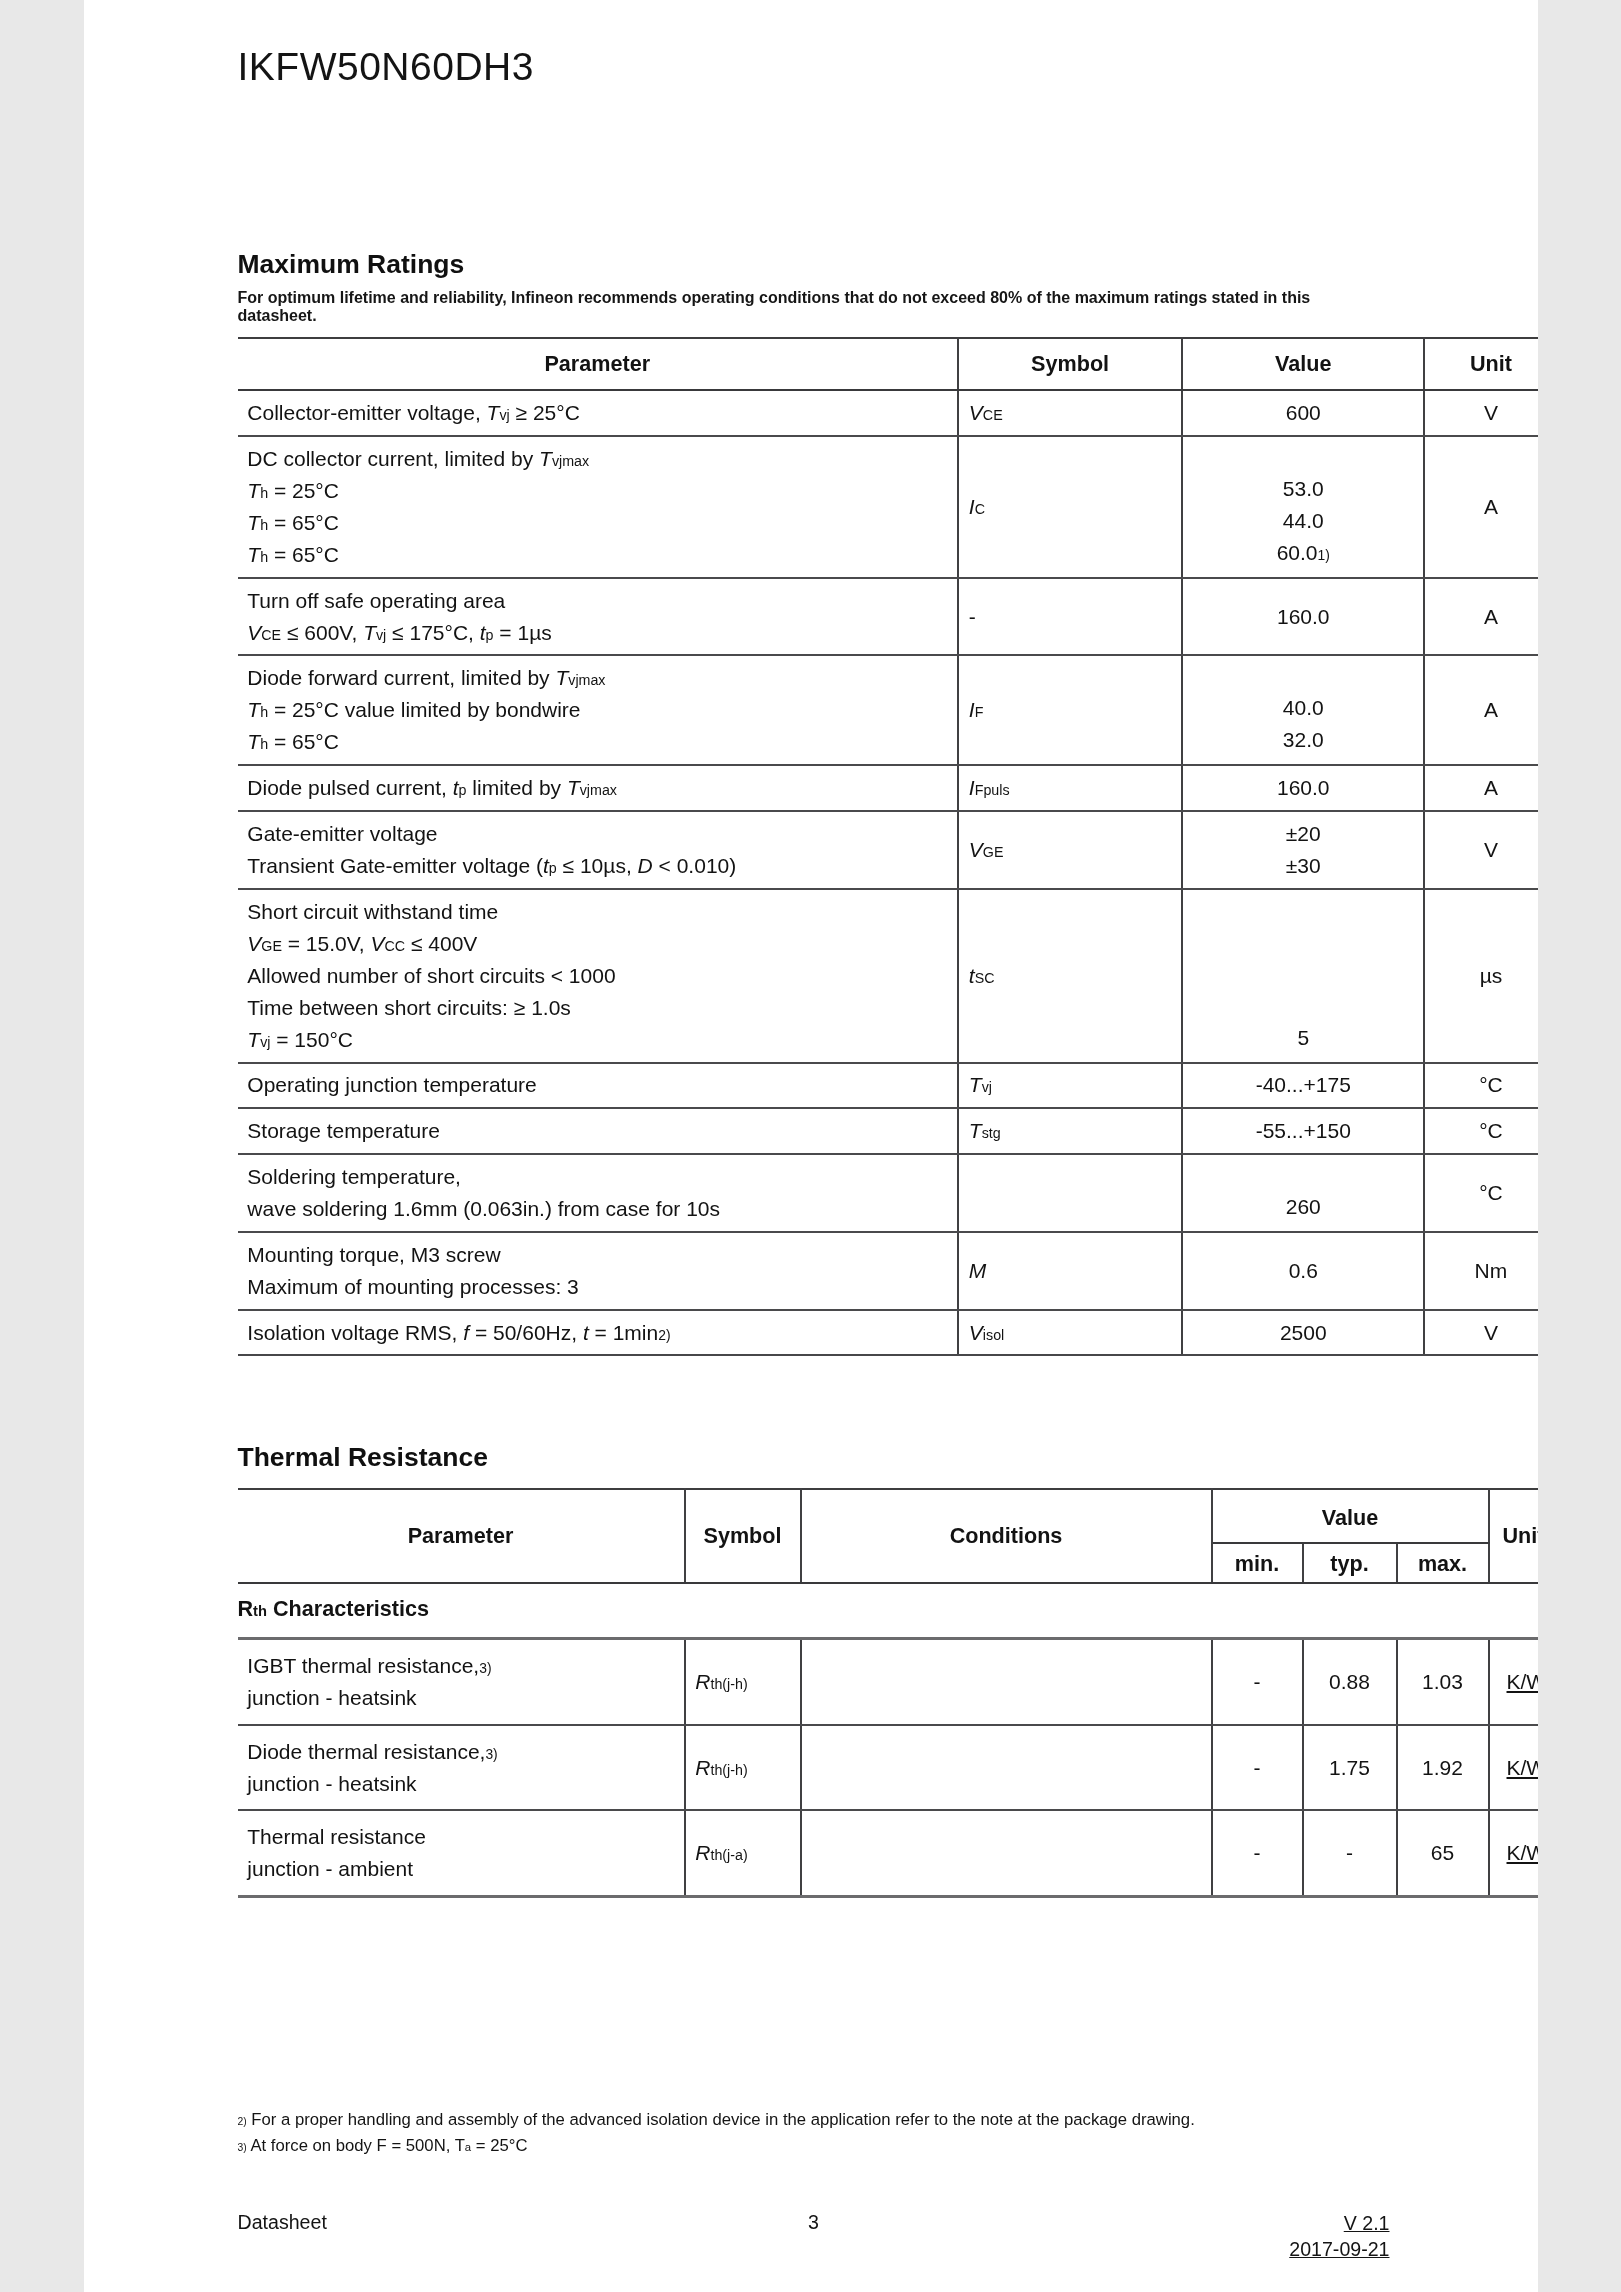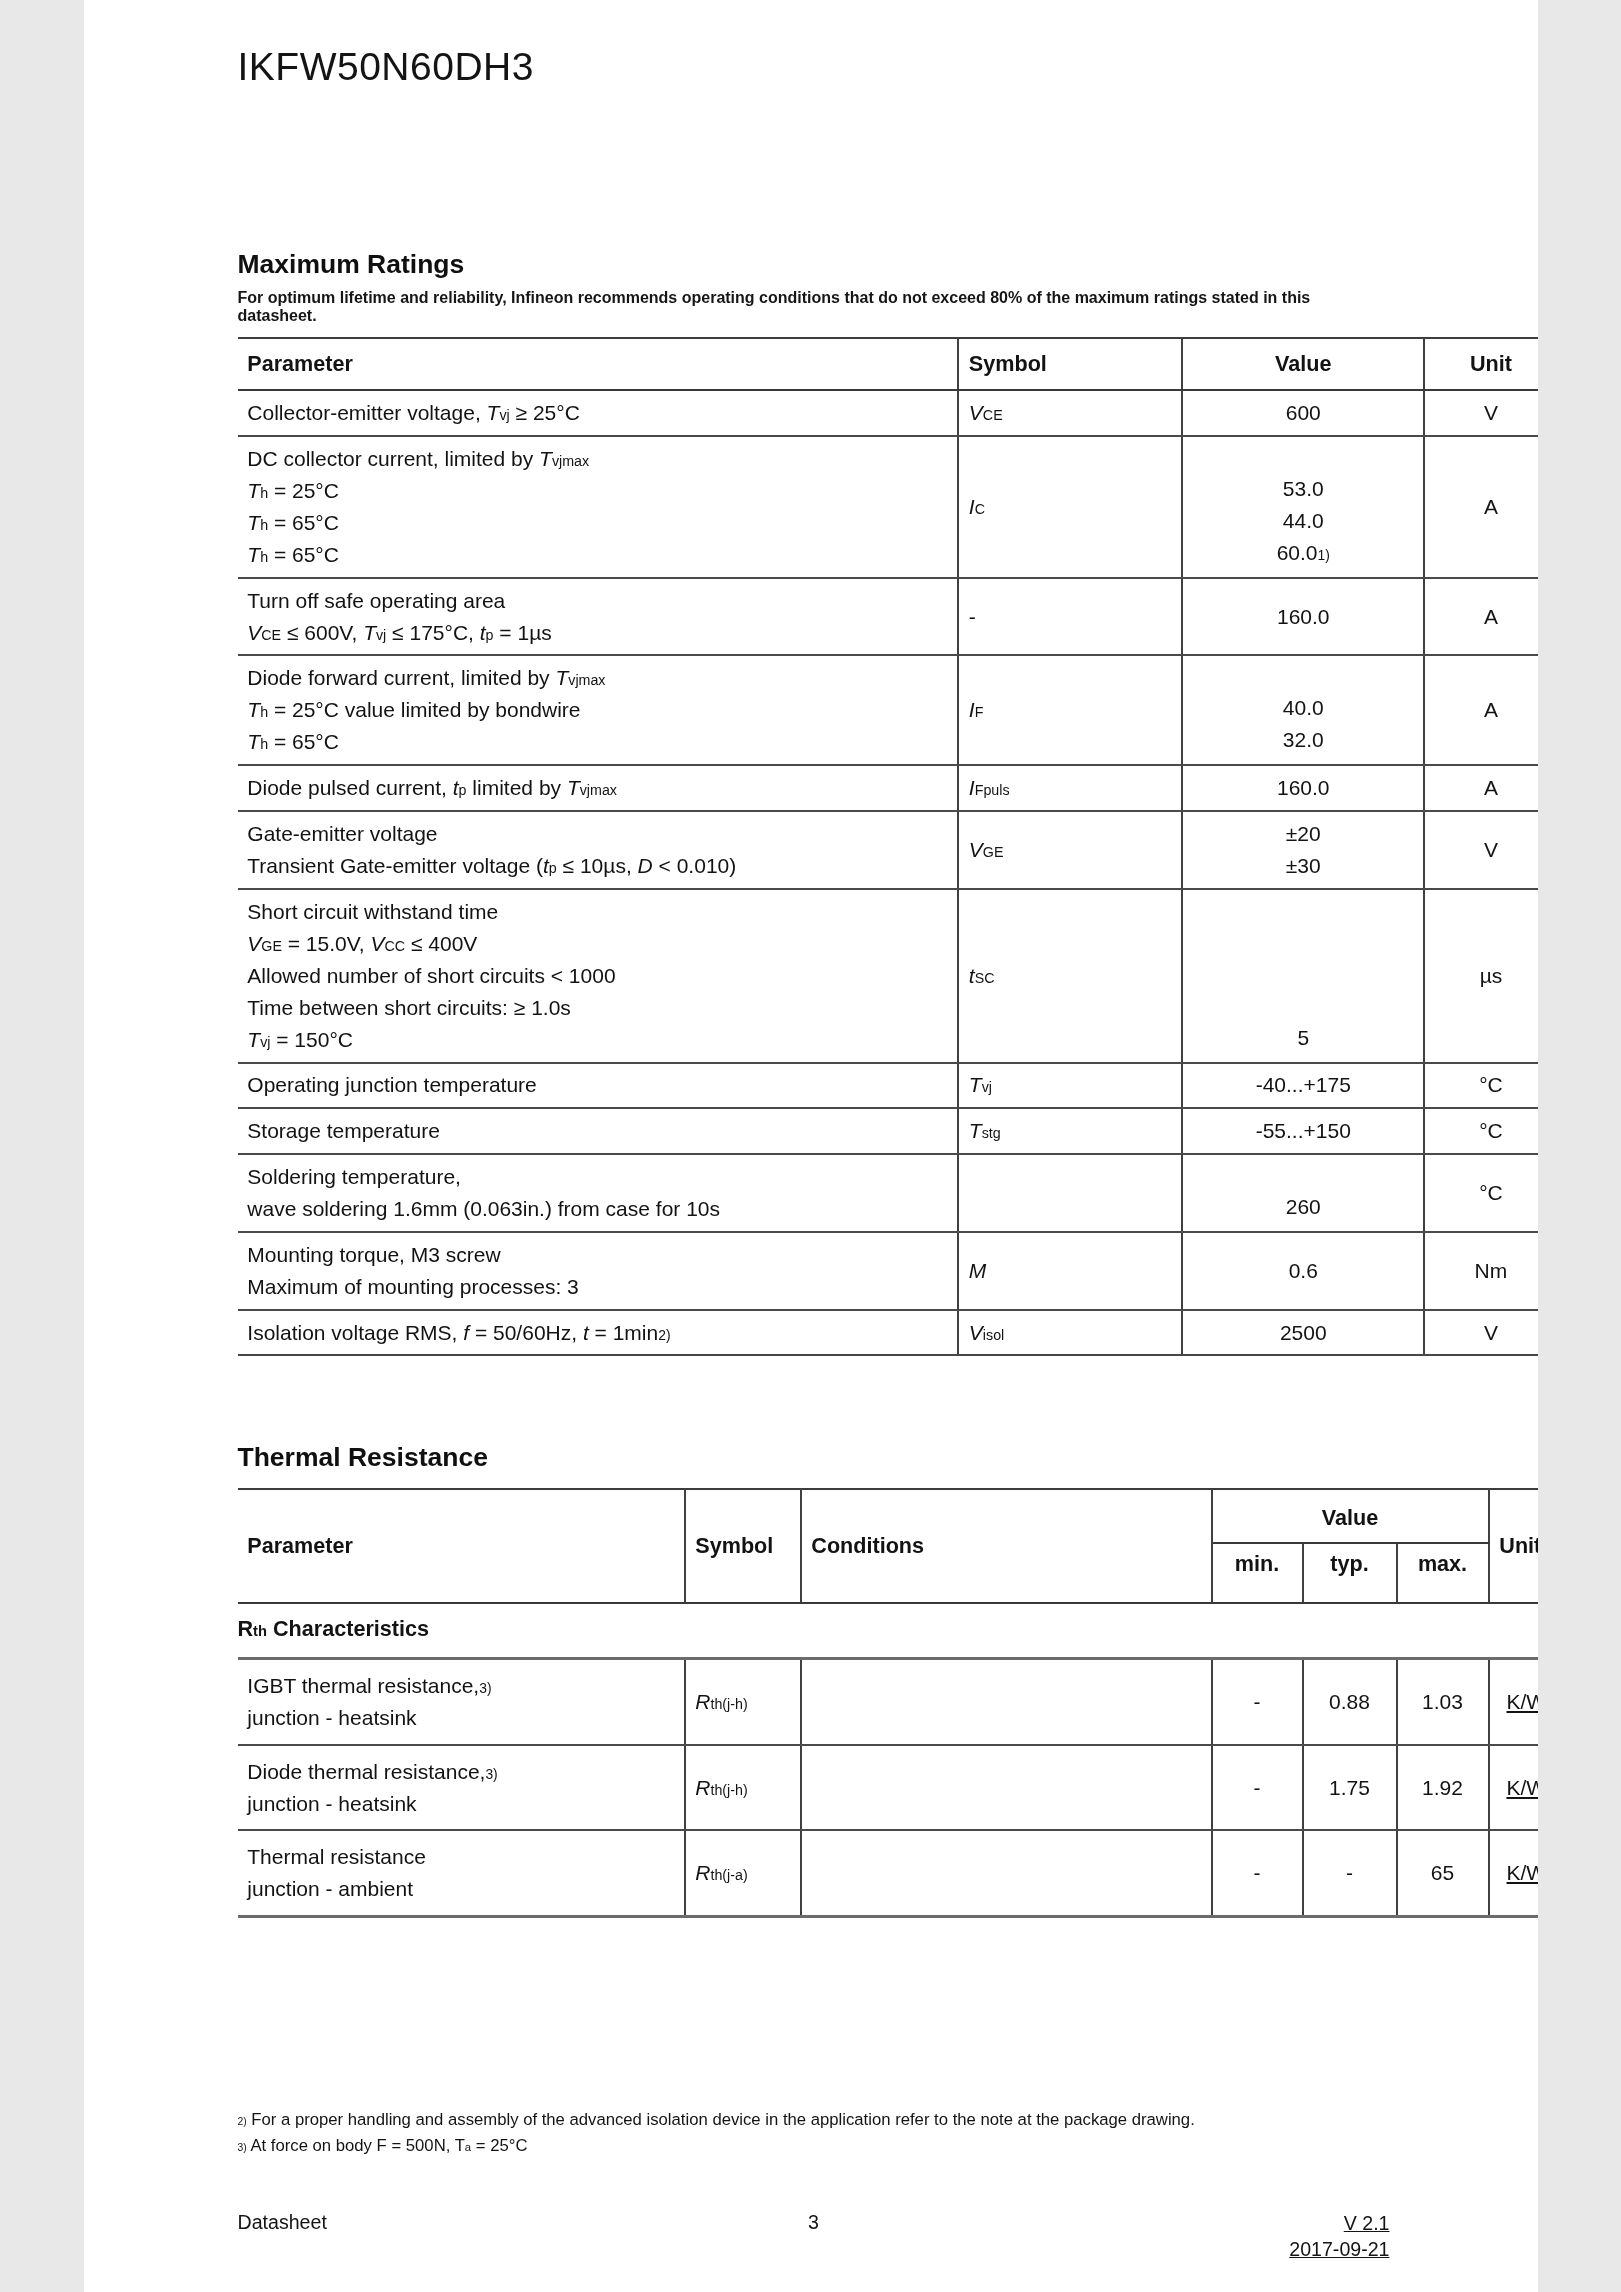--- a/index.html
+++ b/index.html
@@ -41,36 +41,36 @@
   }
   .mr-table{margin-top:12.7px;border-top:2px solid #3d3d3f;}
   .th-table{margin-top:14.7px;border-top:2px solid #3d3d3f;}
   th,td{
     font-size:21px;
     line-height:32px;
     vertical-align:middle;
     padding:5.9px 9.8px;
     color:#131313;
   }
-  th{font-size:21.6px;font-weight:700;text-align:left;}
+  th{font-size:21.6px;font-weight:700;text-align:center;}
   .mr-table th{border-bottom:2px solid #39393b;padding-top:8.8px;padding-bottom:8.8px;}
   .mr-table td{border-bottom:2px solid #4a4a4c;}
   .mr-table tr:last-child td{border-bottom:2.9px solid #47474a;}
   .cd{border-right:2px solid #404042;} 
   .ctr{text-align:center;}
   .vb{vertical-align:bottom;padding-bottom:7.8px;}
   sub{font-size:68%;line-height:0;vertical-align:-18%;}
   sup{font-size:66%;line-height:0;vertical-align:38%;}
   i{font-style:italic;}
   
   .th-table th{padding-top:7.8px;padding-bottom:7.8px;}
   .th-table .hrow1 th{border-bottom:2px solid #39393b;}
   .th-table .value-span{border-bottom:2px solid #39393b;text-align:center;padding-top:11.8px;}
   .th-table .rspan{vertical-align:middle;}
-  .th-table .sub-h{text-align:center;border-bottom:2px solid #39393b;padding-top:3.9px;padding-bottom:22px;}
+  .th-table .sub-h{text-align:center;border-bottom:2px solid #39393b;padding-top:3.9px;padding-bottom:2px;}
   .th-table .rth-label-cell{
     font-size:21.6px;font-weight:700;
     border-bottom:3.9px solid #6b6b6d;
     padding:9.8px 0 11.8px 0;
   }
   .th-table td.datacell{border-bottom:2px solid #4a4a4c;padding-top:9.8px;padding-bottom:9.8px;}
   .th-table tr:last-child td.datacell{border-bottom:3.9px solid #6b6b6d;}
   .unit-cell{padding-left:17px;text-decoration:underline;}
   
   .footnotes{

